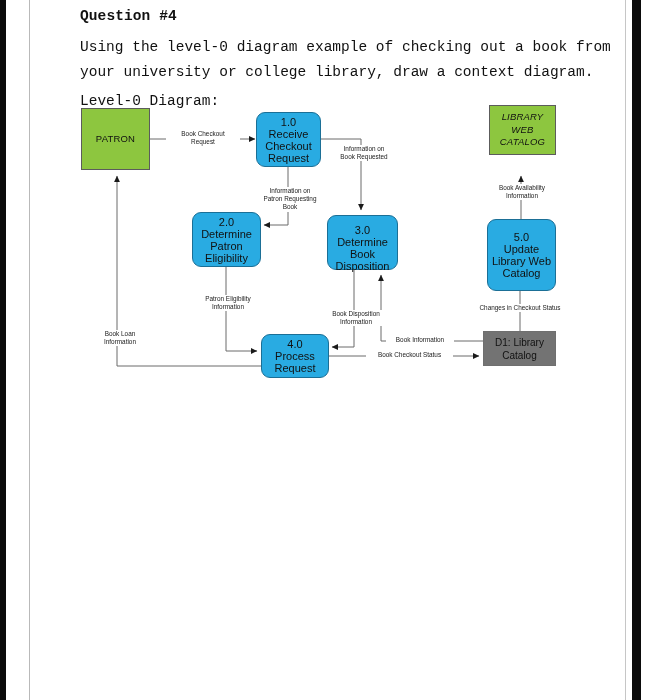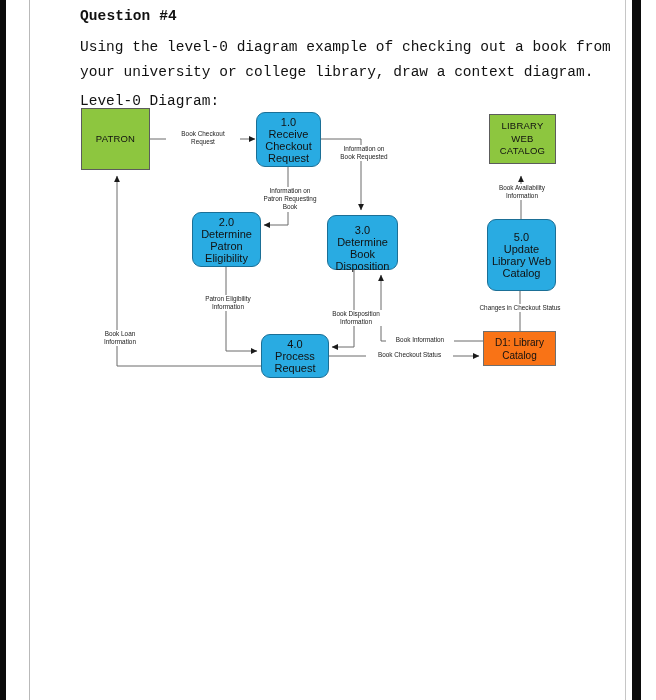--- a/index.html
+++ b/index.html
@@ -97,21 +97,21 @@
     letter-spacing: .2px;
   }
   .process {
     background: #29abe2;
     border: 1px solid #1b6f96;
     border-radius: 9px;
     font-size: 11px;
     line-height: 12px;
   }
   .datastore {
-    background: #f97316;
+    background: #737373;
     border: 1px solid #6f6f6f;
     font-size: 10px;
     line-height: 13px;
   }
   .flow-label {
     position: absolute;
     font-size: 6.4px;
     line-height: 8.2px;
     color: #1a1a1a;
     text-align: center;
@@ -164,21 +164,21 @@
       <path d="M520,331 L520,281" marker-end="url(#ah)"></path>
 
       <path d="M521,219 L521,176" marker-end="url(#ah)"></path>
     </g>
   </svg>
 
   <div class="node entity" style="left:81px; top:108px; width:69px; height:62px;">
     <span>PATRON</span>
   </div>
 
-  <div class="node entity" style="left:489px; top:114px; width:67px; height:50px;">
+  <div class="node entity" style="left:489px; top:105px; width:67px; height:50px;font-style:italic;">
     <span style="white-space:pre-line;">LIBRARY
 WEB
 CATALOG</span>
   </div>
 
   <div class="node process" style="left:256px; top:112px; width:65px; height:55px;">
     <span style="white-space:pre-line;">1.0
 Receive
 Checkout
 Request</span>

